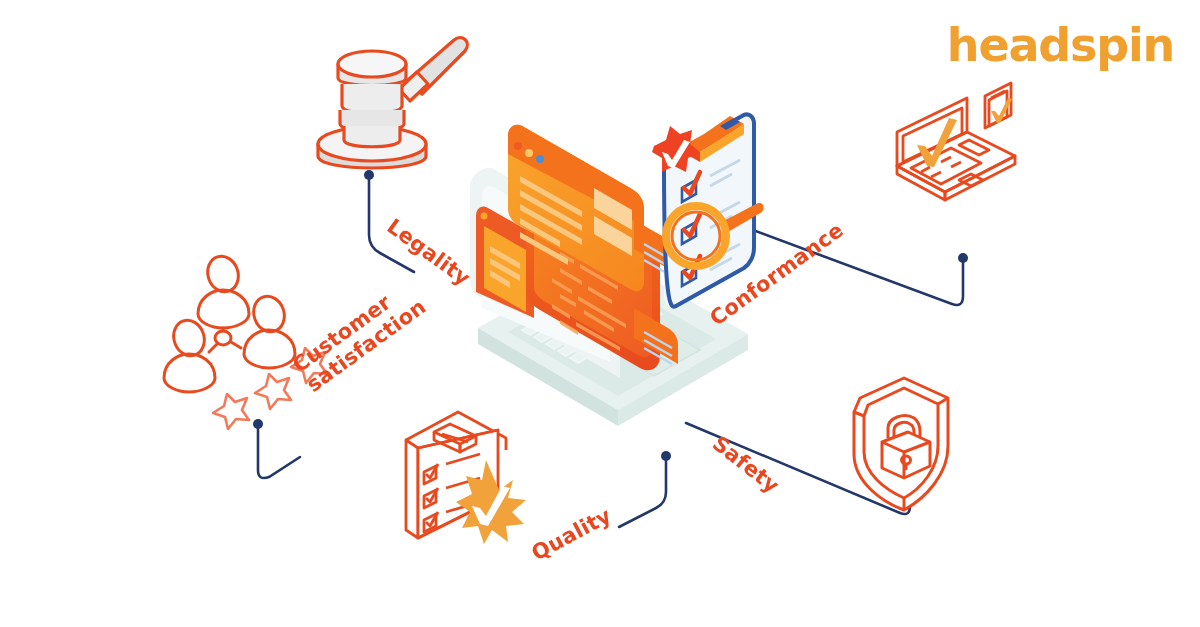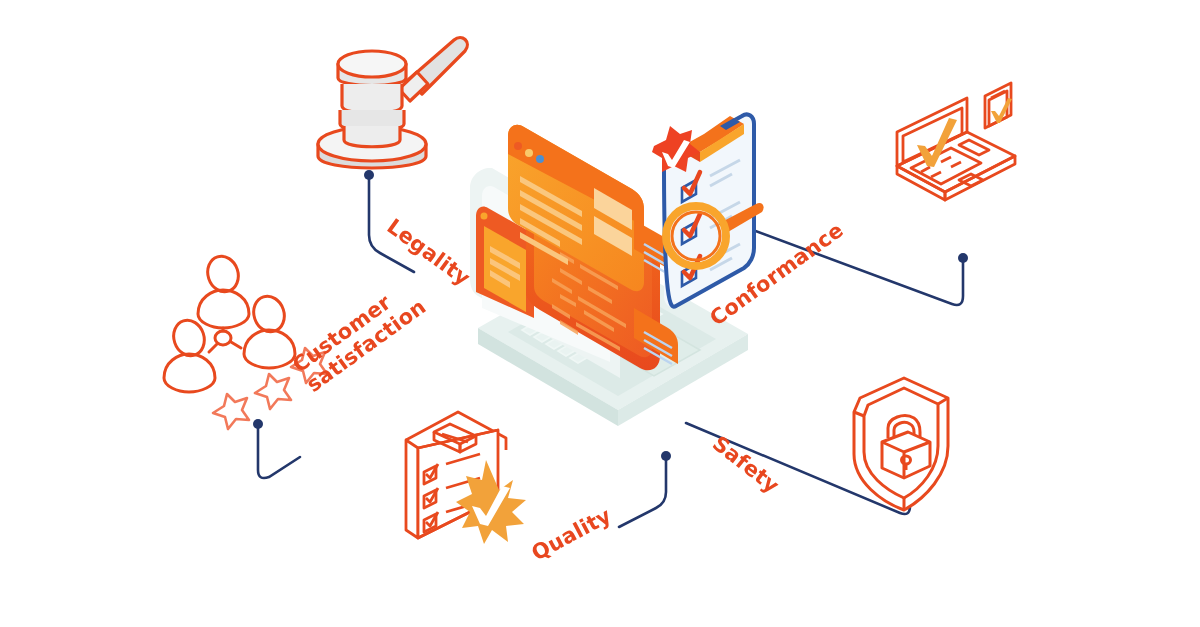--- a/index.html
+++ b/index.html
@@ -352,14 +352,15 @@
 
   <div class="abs label" id="lbl-legality">Legality</div>
   <div class="abs label" id="lbl-conformance">Conformance</div>
   <div class="abs label two" id="lbl-customer">
     <div>Customer</div>
     <div>satisfaction</div>
   </div>
   <div class="abs label" id="lbl-quality">Quality</div>
   <div class="abs label" id="lbl-safety">Safety</div>
 
+  <div class="abs" id="brand">headspin</div>
 
 </div>
 
 </body></html>

